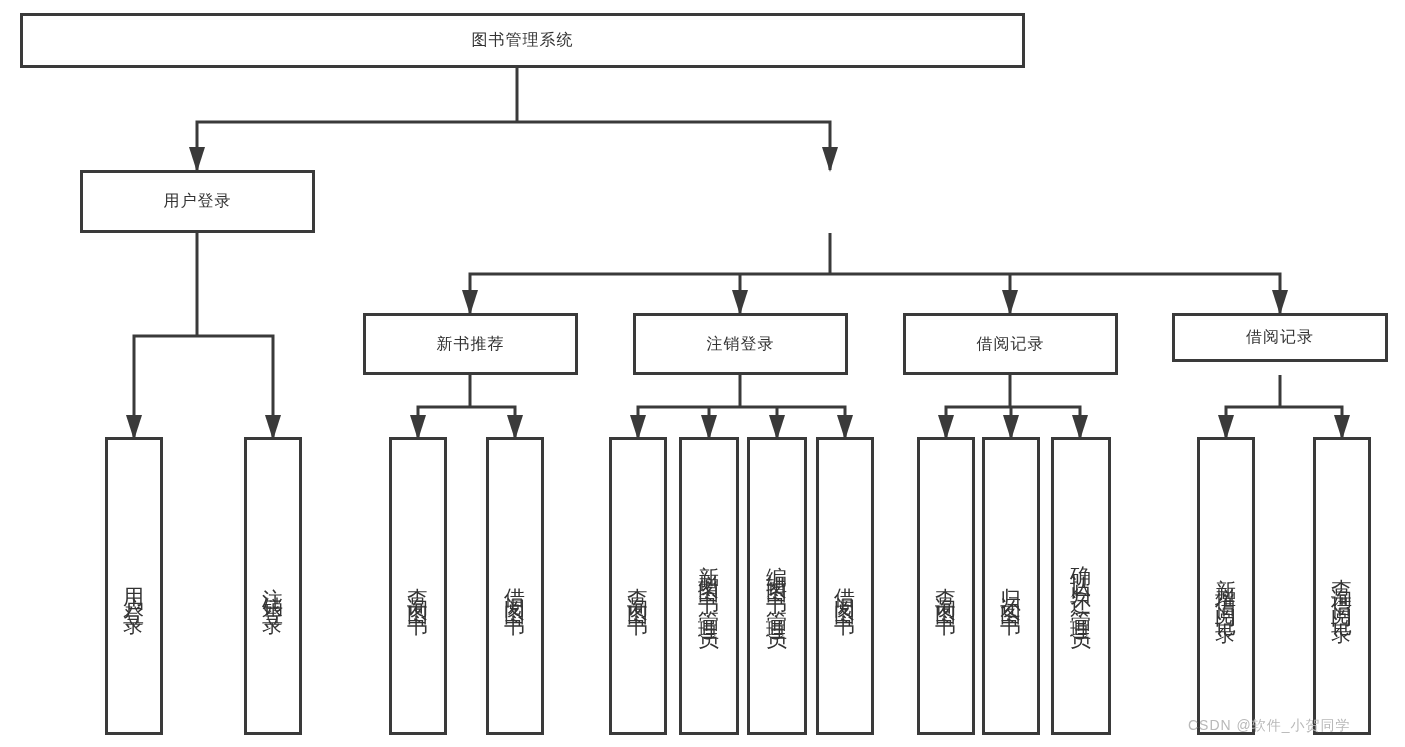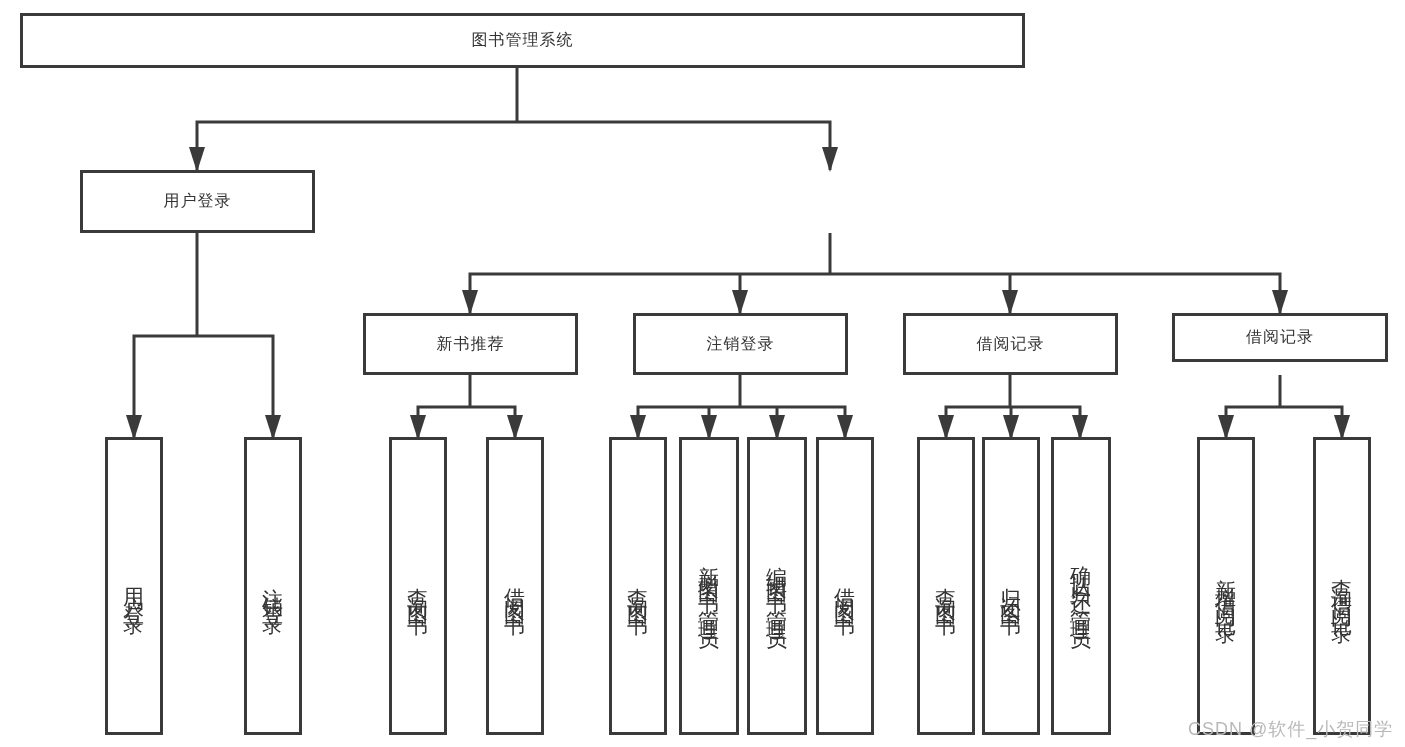--- a/index.html
+++ b/index.html
@@ -31,21 +31,21 @@
     font-size:21px;
     writing-mode:vertical-rl;
     text-orientation:mixed;
     letter-spacing:9px;
     line-height:1;
     padding-top:6px;
   }
   .watermark{
     position:absolute;
     left:1188px;top:717px;
-    font-size:18px;
+    font-size:14px;
     color:var(--wm);
     letter-spacing:1px;
     white-space:nowrap;
   }
 </style>
 </head>
 <body>
 
 <div class="canvas">
 

